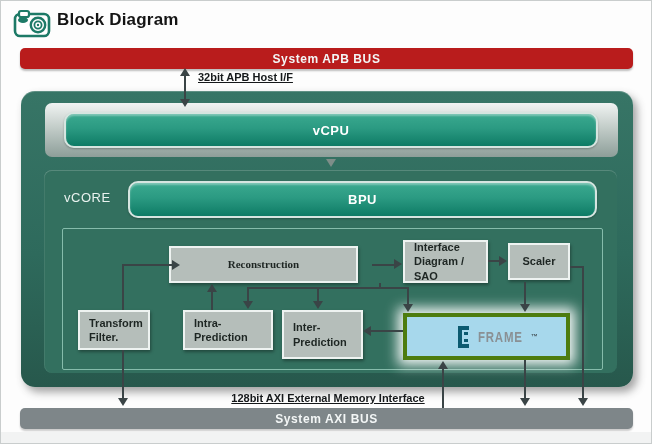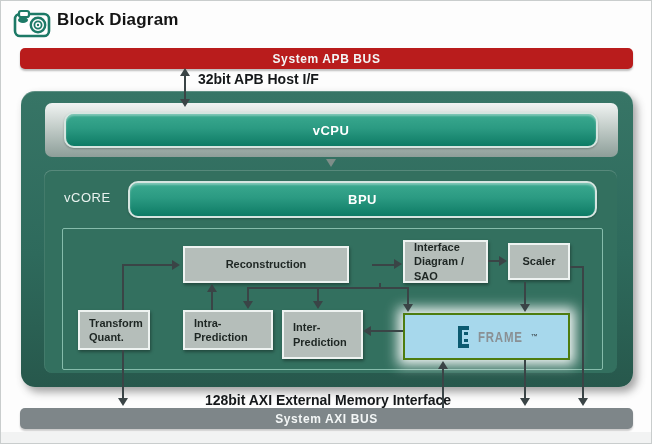--- a/index.html
+++ b/index.html
@@ -61,42 +61,42 @@
   
   .blk{
     background:#b5beba;border:2px solid #eef3f1;color:#1e2623;
     font-size:11px;font-weight:bold;line-height:1.3;
     box-shadow:1px 2px 3px rgba(0,0,0,.35);
     display:flex;flex-direction:column;justify-content:center;
     box-sizing:border-box;
   }
   .blk.center{align-items:center;text-align:center;}
   .blk.left{padding-left:9px;}
-  .blk-recon{left:183px;top:246px;width:166px;height:37px;}
+  .blk-recon{left:169px;top:246px;width:189px;height:37px;font-family:Liberation Serif, serif;}
   .blk-deblock{left:403px;top:240px;width:85px;height:43px;}
   .blk-scaler{left:508px;top:243px;width:62px;height:37px;}
   .blk-transform{left:78px;top:310px;width:72px;height:40px;}
   .blk-intra{left:183px;top:310px;width:90px;height:40px;}
   .blk-inter{left:282px;top:310px;width:81px;height:49px;}
   
   .blk-frame{
     left:403px;top:313px;width:167px;height:47px;
-    background:#a7d8ec;border:2px solid #4d7c0f;
+    background:#a7d8ec;border:4px solid #4d7c0f;
     box-shadow:0 0 12px 5px rgba(255,255,255,.95);
     display:flex;align-items:center;justify-content:center;gap:3px;
     box-sizing:border-box;z-index:4;padding-left:20px;
   }
   .frame-text{
     display:inline-block;color:#8a9094;font-weight:bold;font-size:14px;
     letter-spacing:1px;transform:scaleX(.82);
   }
   .frame-tm{font-size:7px;color:#4a5a60;vertical-align:10px;font-weight:bold;}
   
   .iface{
-    font-size:14px;font-weight:bold;color:#15181a;
+    font-size:11px;font-weight:bold;color:#15181a;text-decoration:underline;
   }
   
   .vl{width:2px;background:#3a4446;z-index:6;}
   .hl{height:2px;background:#3a4446;z-index:6;}
   .ah{width:0;height:0;z-index:6;}
   .ah.up{border-left:5px solid transparent;border-right:5px solid transparent;border-bottom:8px solid #3a4446;}
   .ah.down{border-left:5px solid transparent;border-right:5px solid transparent;border-top:8px solid #3a4446;}
   .ah.right{border-top:5px solid transparent;border-bottom:5px solid transparent;border-left:8px solid #3a4446;}
   .ah.left{border-top:5px solid transparent;border-bottom:5px solid transparent;border-right:8px solid #3a4446;}
   .ahg{width:0;height:0;border-left:5px solid transparent;border-right:5px solid transparent;border-top:8px solid #7e8e89;}
@@ -151,21 +151,21 @@
   </div>
   <div class="abs blk left blk-deblock">
     <span>Interface</span>
     <span>Diagram / SAO</span>
   </div>
   <div class="abs blk center blk-scaler">
     <span>Scaler</span>
   </div>
   <div class="abs blk left blk-transform">
     <span>Transform</span>
-    <span>Quant.</span>
+    <span>Filter.</span>
   </div>
   <div class="abs blk left blk-intra">
     <span>Intra-</span>
     <span>Prediction</span>
   </div>
   <div class="abs blk left blk-inter">
     <span>Inter-</span>
     <span>Prediction</span>
   </div>
 

